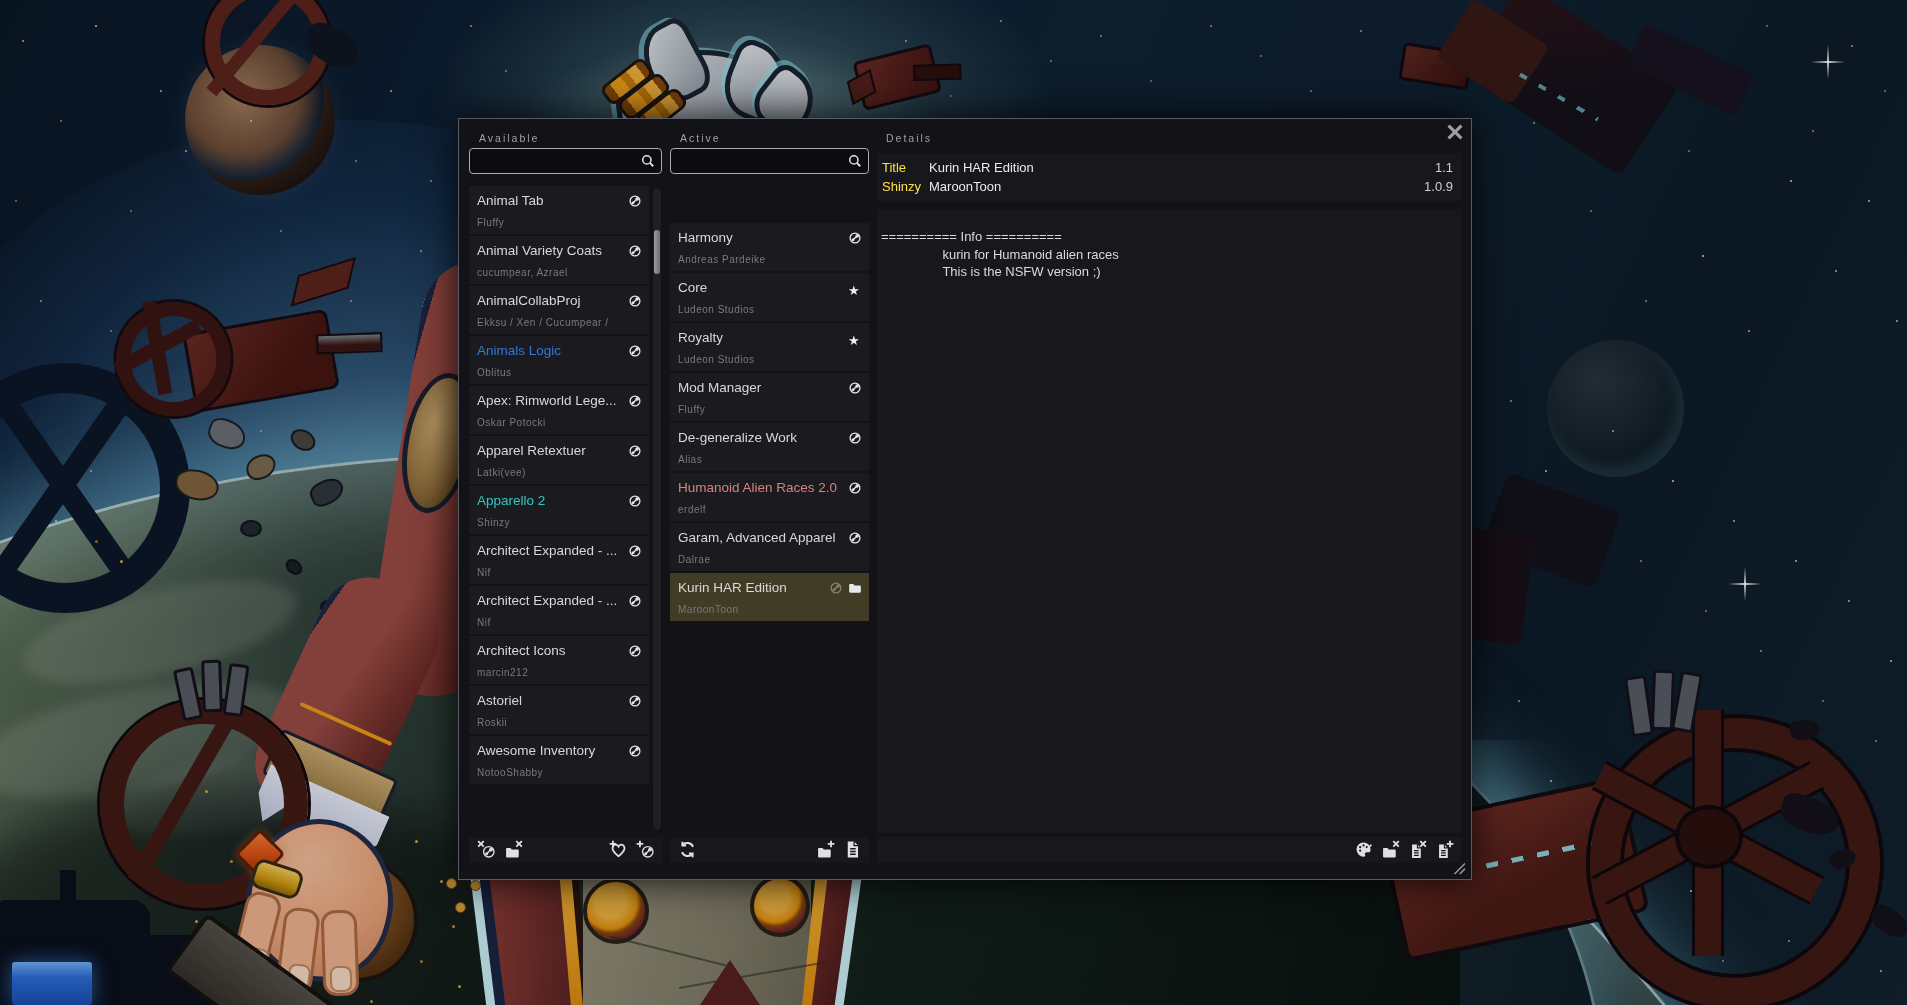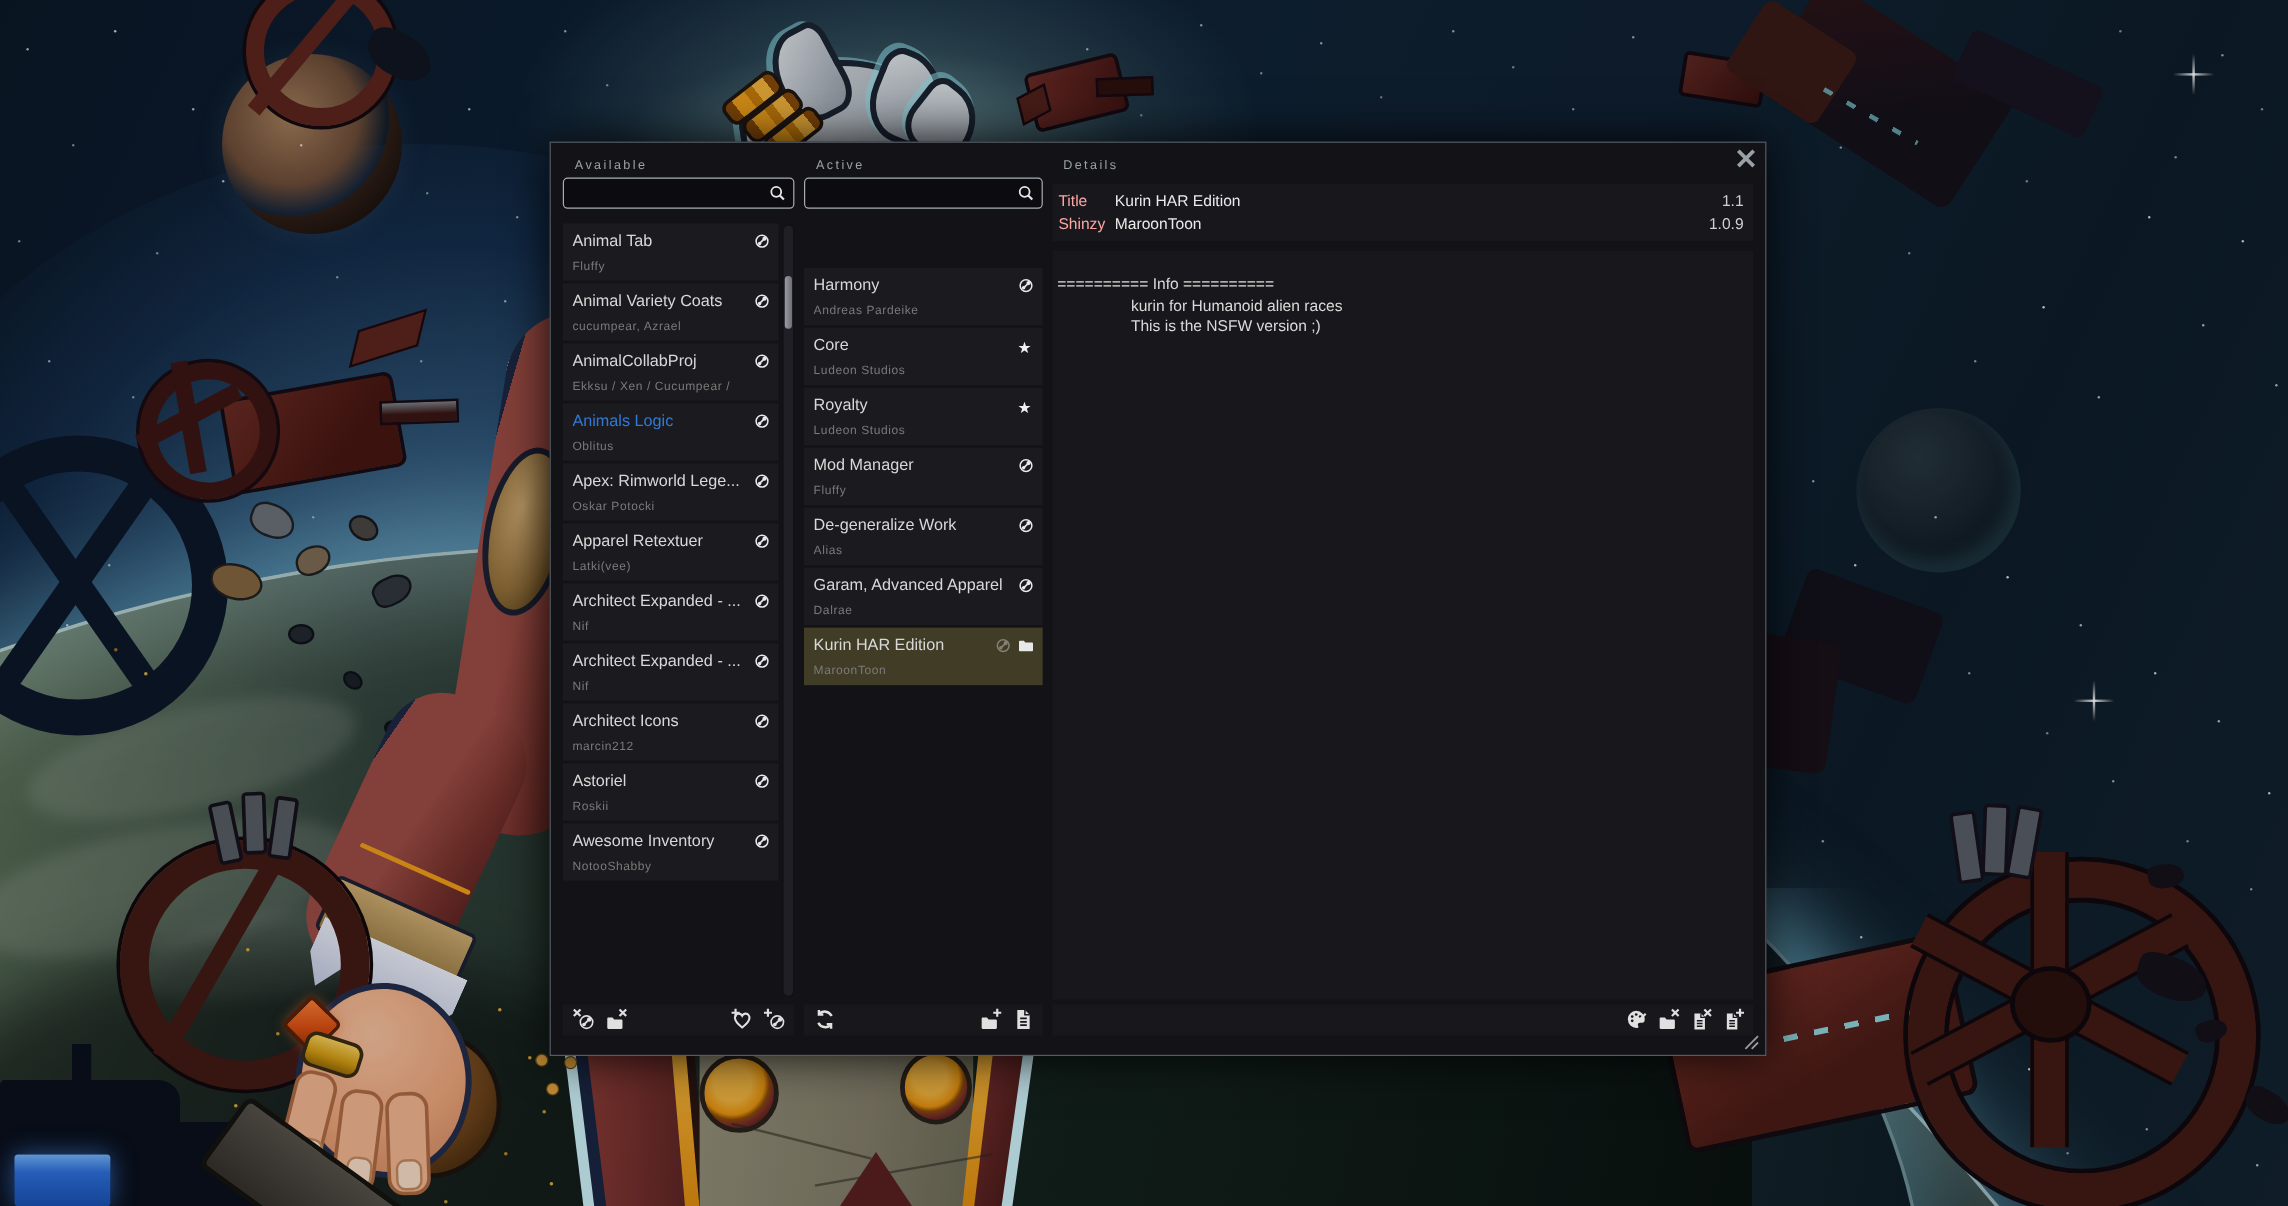--- a/index.html
+++ b/index.html
@@ -225,21 +225,21 @@
     background:linear-gradient(90deg,#9a9aa2,#6e6e76);}
   .toolbar{position:absolute;top:718px;left:0;right:0;height:26px;background:#18181c;
     display:flex;justify-content:space-between;align-items:center;padding:0 6px;box-sizing:border-box;}
   .tb-group{display:flex;gap:5px;align-items:center;}
   .tb-btn{width:22px;height:22px;padding:1px;background:transparent;border:none;color:#e0e0e0;cursor:pointer;}
   .tb-btn svg{width:19px;height:19px;}
   
   .dt-header{position:absolute;top:34px;left:0;right:0;height:48px;background:#18181c;
     font-size:13px;box-sizing:border-box;padding:5px 8px 0 5px;}
   .dt-row{display:flex;line-height:19px;}
-  .dt-lbl{width:47px;color:#fca5a5;}
+  .dt-lbl{width:47px;color:#fde047;}
   .dt-val{color:#eaeaea;flex:1;}
   .dt-ver{color:#d0d0d0;text-align:right;}
   .dt-info{position:absolute;top:90px;left:0;right:0;height:624px;background:#18181c;
     box-sizing:border-box;padding:19px 6px 0 4px;overflow:hidden;}
   .info-line{font-size:13px;line-height:17.5px;color:#dadada;white-space:pre;tab-size:17;-moz-tab-size:17;}
   .resize-handle{position:absolute;right:3px;bottom:2px;width:18px;height:18px;color:#9a9aa2;cursor:nwse-resize;}
   .resize-handle svg{width:18px;height:18px;}
 </style>
 </head>
 <body>
@@ -459,20 +459,32 @@
             <div class="row-icons">
               <span class="icon"><svg viewBox="0 0 24 24">
                   <circle cx="12" cy="12" r="8.4" fill="none" stroke="currentColor" stroke-width="2.2"></circle>
                   <circle cx="15.6" cy="8.4" r="3" fill="currentColor"></circle>
                   <circle cx="8.6" cy="15.2" r="2.5" fill="currentColor"></circle>
                   <path d="M8.6 15.2L15.6 8.4" stroke="currentColor" stroke-width="2.4"></path>
                 </svg></span>
             </div>
           </div>
           <div class="row">
+            <div class="mod-name" style="color: rgb(47, 200, 190);">Apparello 2</div>
+            <div class="mod-author">Shinzy</div>
+            <div class="row-icons">
+              <span class="icon"><svg viewBox="0 0 24 24">
+                  <circle cx="12" cy="12" r="8.4" fill="none" stroke="currentColor" stroke-width="2.2"></circle>
+                  <circle cx="15.6" cy="8.4" r="3" fill="currentColor"></circle>
+                  <circle cx="8.6" cy="15.2" r="2.5" fill="currentColor"></circle>
+                  <path d="M8.6 15.2L15.6 8.4" stroke="currentColor" stroke-width="2.4"></path>
+                </svg></span>
+            </div>
+          </div>
+          <div class="row">
             <div class="mod-name">Architect Expanded - ...</div>
             <div class="mod-author">Nif</div>
             <div class="row-icons">
               <span class="icon"><svg viewBox="0 0 24 24">
                   <circle cx="12" cy="12" r="8.4" fill="none" stroke="currentColor" stroke-width="2.2"></circle>
                   <circle cx="15.6" cy="8.4" r="3" fill="currentColor"></circle>
                   <circle cx="8.6" cy="15.2" r="2.5" fill="currentColor"></circle>
                   <path d="M8.6 15.2L15.6 8.4" stroke="currentColor" stroke-width="2.4"></path>
                 </svg></span>
             </div>
@@ -610,20 +622,32 @@
                   <circle cx="12" cy="12" r="8.4" fill="none" stroke="currentColor" stroke-width="2.2"></circle>
                   <circle cx="15.6" cy="8.4" r="3" fill="currentColor"></circle>
                   <circle cx="8.6" cy="15.2" r="2.5" fill="currentColor"></circle>
                   <path d="M8.6 15.2L15.6 8.4" stroke="currentColor" stroke-width="2.4"></path>
                 </svg></span>
             </div>
           </div>
           <div class="row">
             <div class="mod-name">De-generalize Work</div>
             <div class="mod-author">Alias</div>
+            <div class="row-icons">
+              <span class="icon"><svg viewBox="0 0 24 24">
+                  <circle cx="12" cy="12" r="8.4" fill="none" stroke="currentColor" stroke-width="2.2"></circle>
+                  <circle cx="15.6" cy="8.4" r="3" fill="currentColor"></circle>
+                  <circle cx="8.6" cy="15.2" r="2.5" fill="currentColor"></circle>
+                  <path d="M8.6 15.2L15.6 8.4" stroke="currentColor" stroke-width="2.4"></path>
+                </svg></span>
+            </div>
+          </div>
+          <div class="row">
+            <div class="mod-name" style="color: rgb(217, 130, 126);">Humanoid Alien Races 2.0</div>
+            <div class="mod-author">erdelf</div>
             <div class="row-icons">
               <span class="icon"><svg viewBox="0 0 24 24">
                   <circle cx="12" cy="12" r="8.4" fill="none" stroke="currentColor" stroke-width="2.2"></circle>
                   <circle cx="15.6" cy="8.4" r="3" fill="currentColor"></circle>
                   <circle cx="8.6" cy="15.2" r="2.5" fill="currentColor"></circle>
                   <path d="M8.6 15.2L15.6 8.4" stroke="currentColor" stroke-width="2.4"></path>
                 </svg></span>
             </div>
           </div>
           <div class="row">

